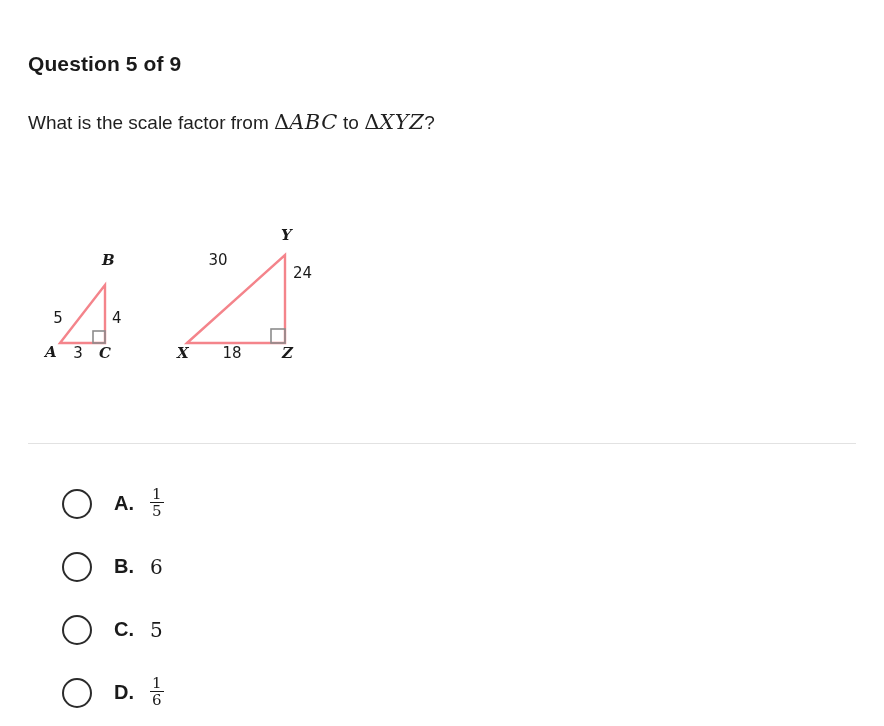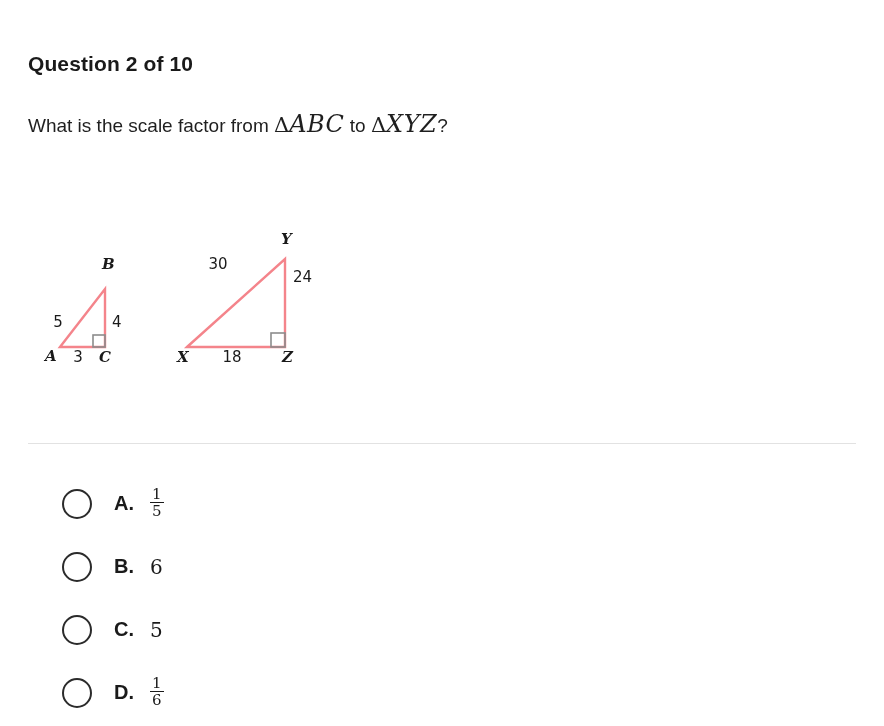--- a/index.html
+++ b/index.html
@@ -32,21 +32,21 @@
   .question-prompt {
     font-size: 19px;
     color: #1f1f1f;
     margin: 0;
     padding-top: 33px;
     line-height: 1.25;
   }
   .mathvar {
     font-family: "DejaVu Serif", serif;
     font-style: italic;
-    font-size: 24px;
+    font-size: 21px;
     letter-spacing: 0.5px;
   }
   .mathsym {
     font-family: "DejaVu Serif", serif;
     font-style: normal;
     font-size: 21px;
   }
   .figure-wrap {
     position: relative;
     height: 250px;
@@ -118,21 +118,21 @@
   .whole {
     font-size: 20px;
     font-family: "DejaVu Serif", serif;
   }
 </style>
 </head>
 <body>
 
 <div class="page">
 
-  <h1 class="question-title">Question 2 of 10</h1>
+  <h1 class="question-title">Question 5 of 9</h1>
 
   <p class="question-prompt">
     <span>What is the scale factor from</span>
     <span class="mathsym">Δ</span><span class="mathvar">ABC</span>
     <span>to</span>
     <span class="mathsym">Δ</span><span class="mathvar">XYZ</span><span>?</span>
   </p>
 
   <div class="figure-wrap">
     <svg width="340" height="250" viewBox="0 0 340 250">

